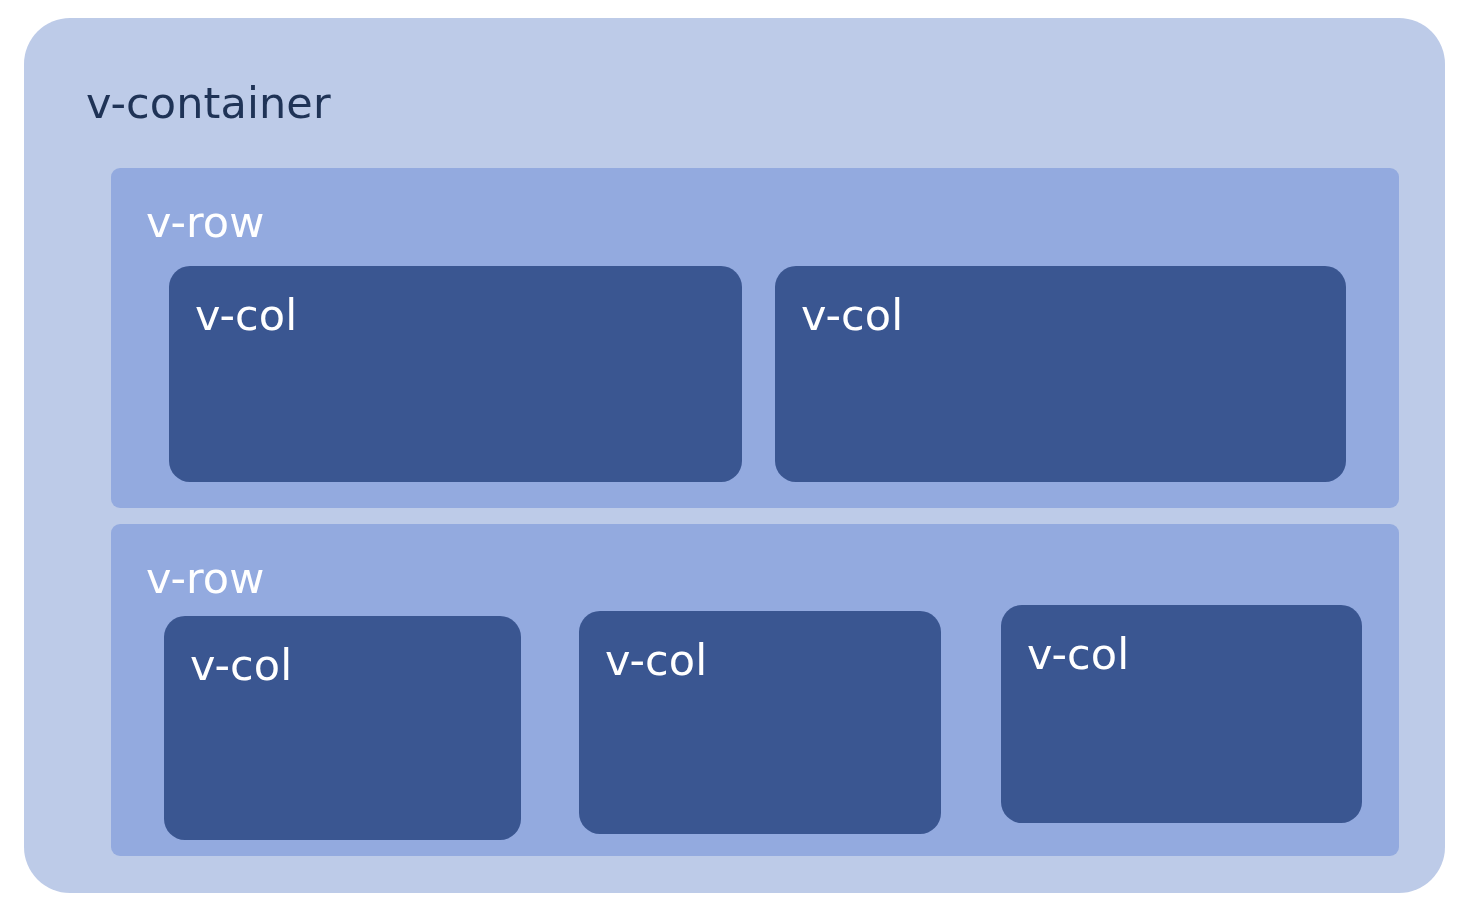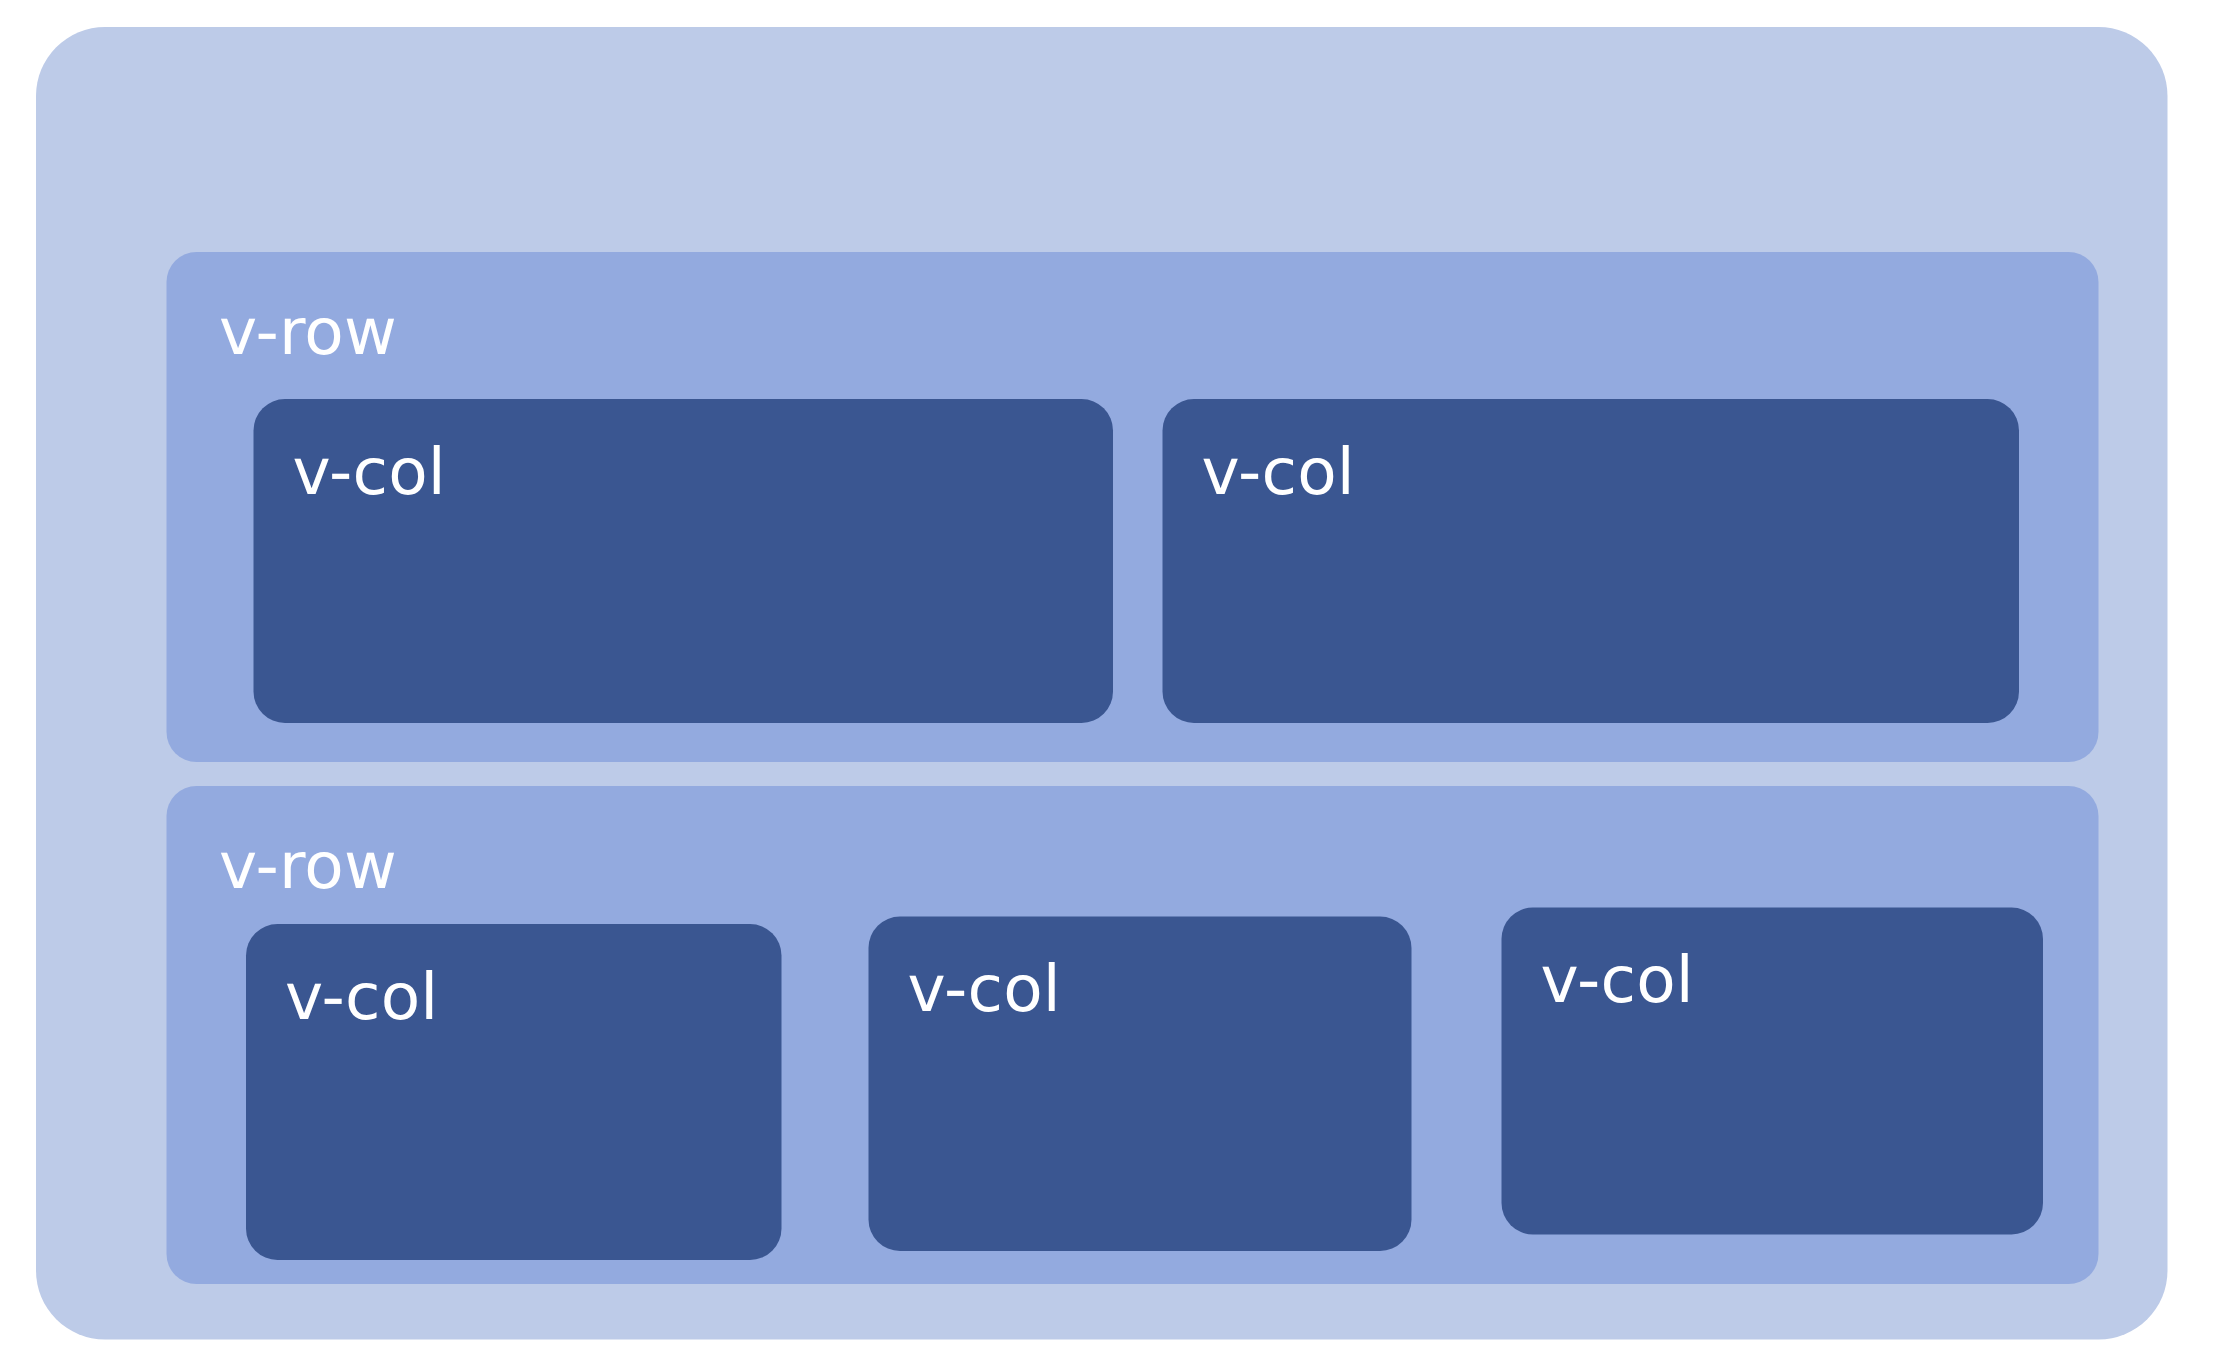--- a/index.html
+++ b/index.html
@@ -43,21 +43,21 @@
     color: #1f3356;
     white-space: nowrap;
     user-select: none;
   }
 
   
   .v-row-box {
     position: absolute;
     box-sizing: border-box;
     background: #93aadf;
-    border-radius: 20px;
+    border-radius: 9px;
   }
   .v-row-box.row-1 {
     left: 87px;
     top: 150px;
     width: 1288px;
     height: 340px;
   }
   .v-row-box.row-2 {
     left: 87px;
     top: 506px;
@@ -107,20 +107,21 @@
     user-select: none;
   }
 </style>
 </head>
 <body>
 
 <div id="diagram-stage">
 
   <div class="v-container-box">
 
+    <div class="container-label">v-container</div>
 
     <div class="v-row-box row-1">
       <div class="row-label">v-row</div>
 
       <div class="v-col-box r1c1">
         <div class="col-label">v-col</div>
       </div>
 
       <div class="v-col-box r1c2">
         <div class="col-label">v-col</div>

